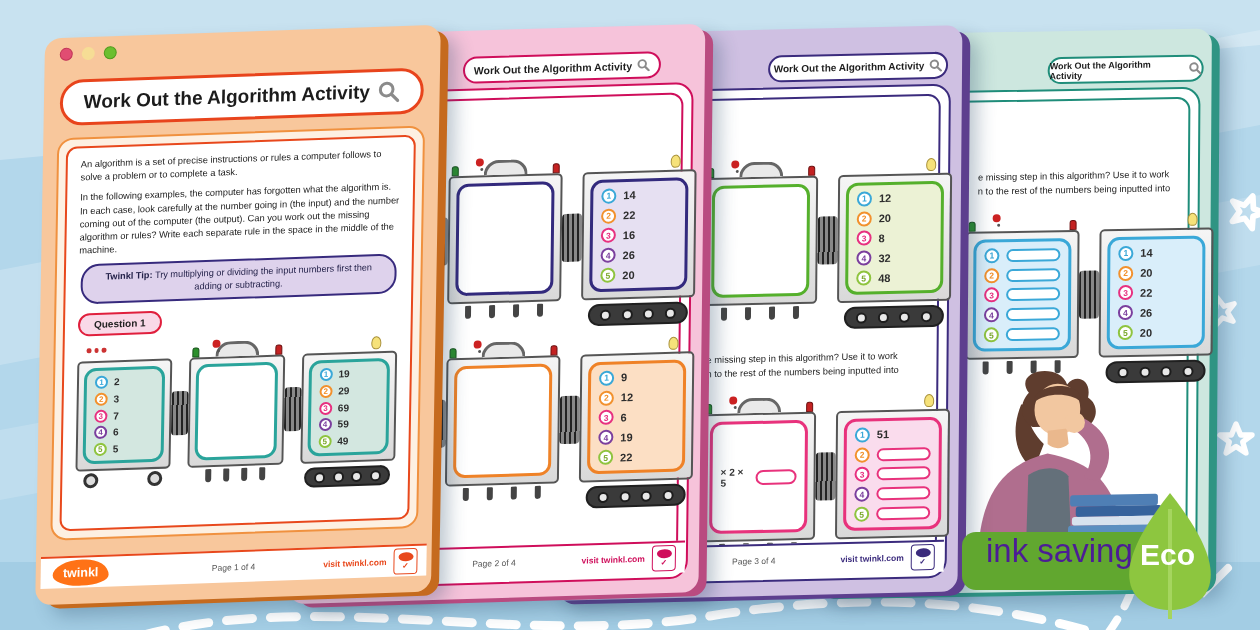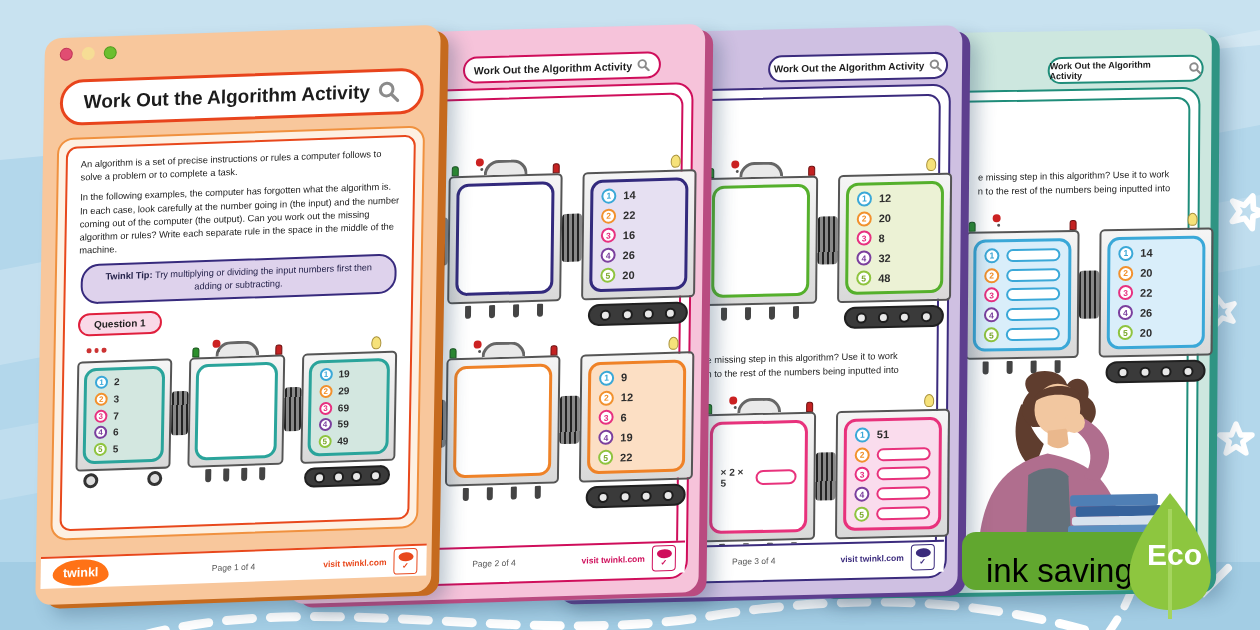--- a/index.html
+++ b/index.html
@@ -123,23 +123,23 @@
   .leg{width:6px;height:13px;background:#444;border-radius:1px 1px 3px 3px;}
   .wheels{display:flex;justify-content:space-between;padding:0 8px;margin-top:2px;}
   .wh{width:15px;height:15px;border:3.5px solid #333;background:#ddd;border-radius:50%;}
 
   .frag{position:absolute;font-size:9.3px;line-height:1.55;color:#222;white-space:nowrap;}
   .person{position:absolute;}
 
   
   .eco{position:absolute;left:962px;top:480px;width:262px;height:150px;z-index:60;}
   .eco-pill{position:absolute;left:0;top:52px;width:228px;height:58px;background:#61a72f;
-      border-radius:14px;display:flex;align-items:flex-end;padding-left:24px;color:#000000;font-size:33px;}
+      border-radius:14px;display:flex;align-items:flex-start;padding-left:24px;color:#4c1d95;font-size:33px;}
   .eco-leaf{position:absolute;left:158px;top:6px;}
-  .eco-eco{position:absolute;left:178px;top:58px;width:62px;text-align:right;color:#fff;
+  .eco-eco{position:absolute;left:178px;top:58px;width:62px;text-align:left;color:#fff;
       font-weight:bold;font-size:30px;}
   .mag{flex:none;}
 </style>
 </head>
 <body>
 
 <div class="stage">
 
   <svg class="bg" width="1260" height="630" viewBox="0 0 1260 630">
     <polygon points="0,0 1260,0 1260,45 0,160" fill="#ffffff" opacity="0.28"></polygon>

